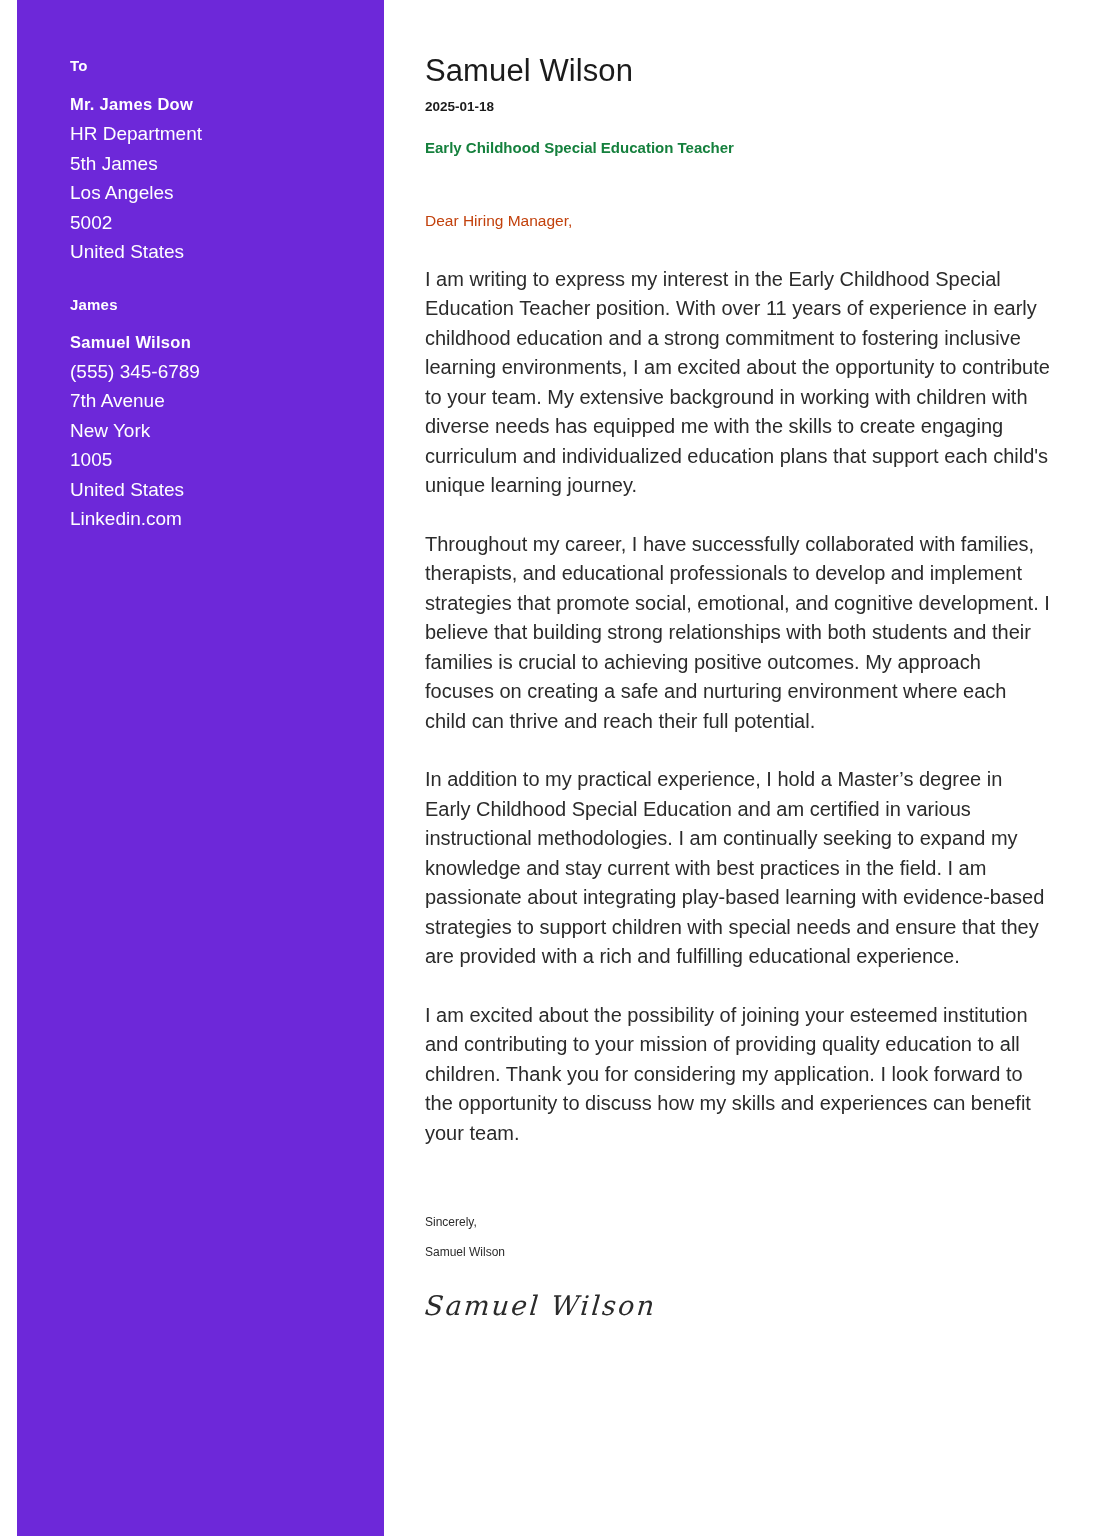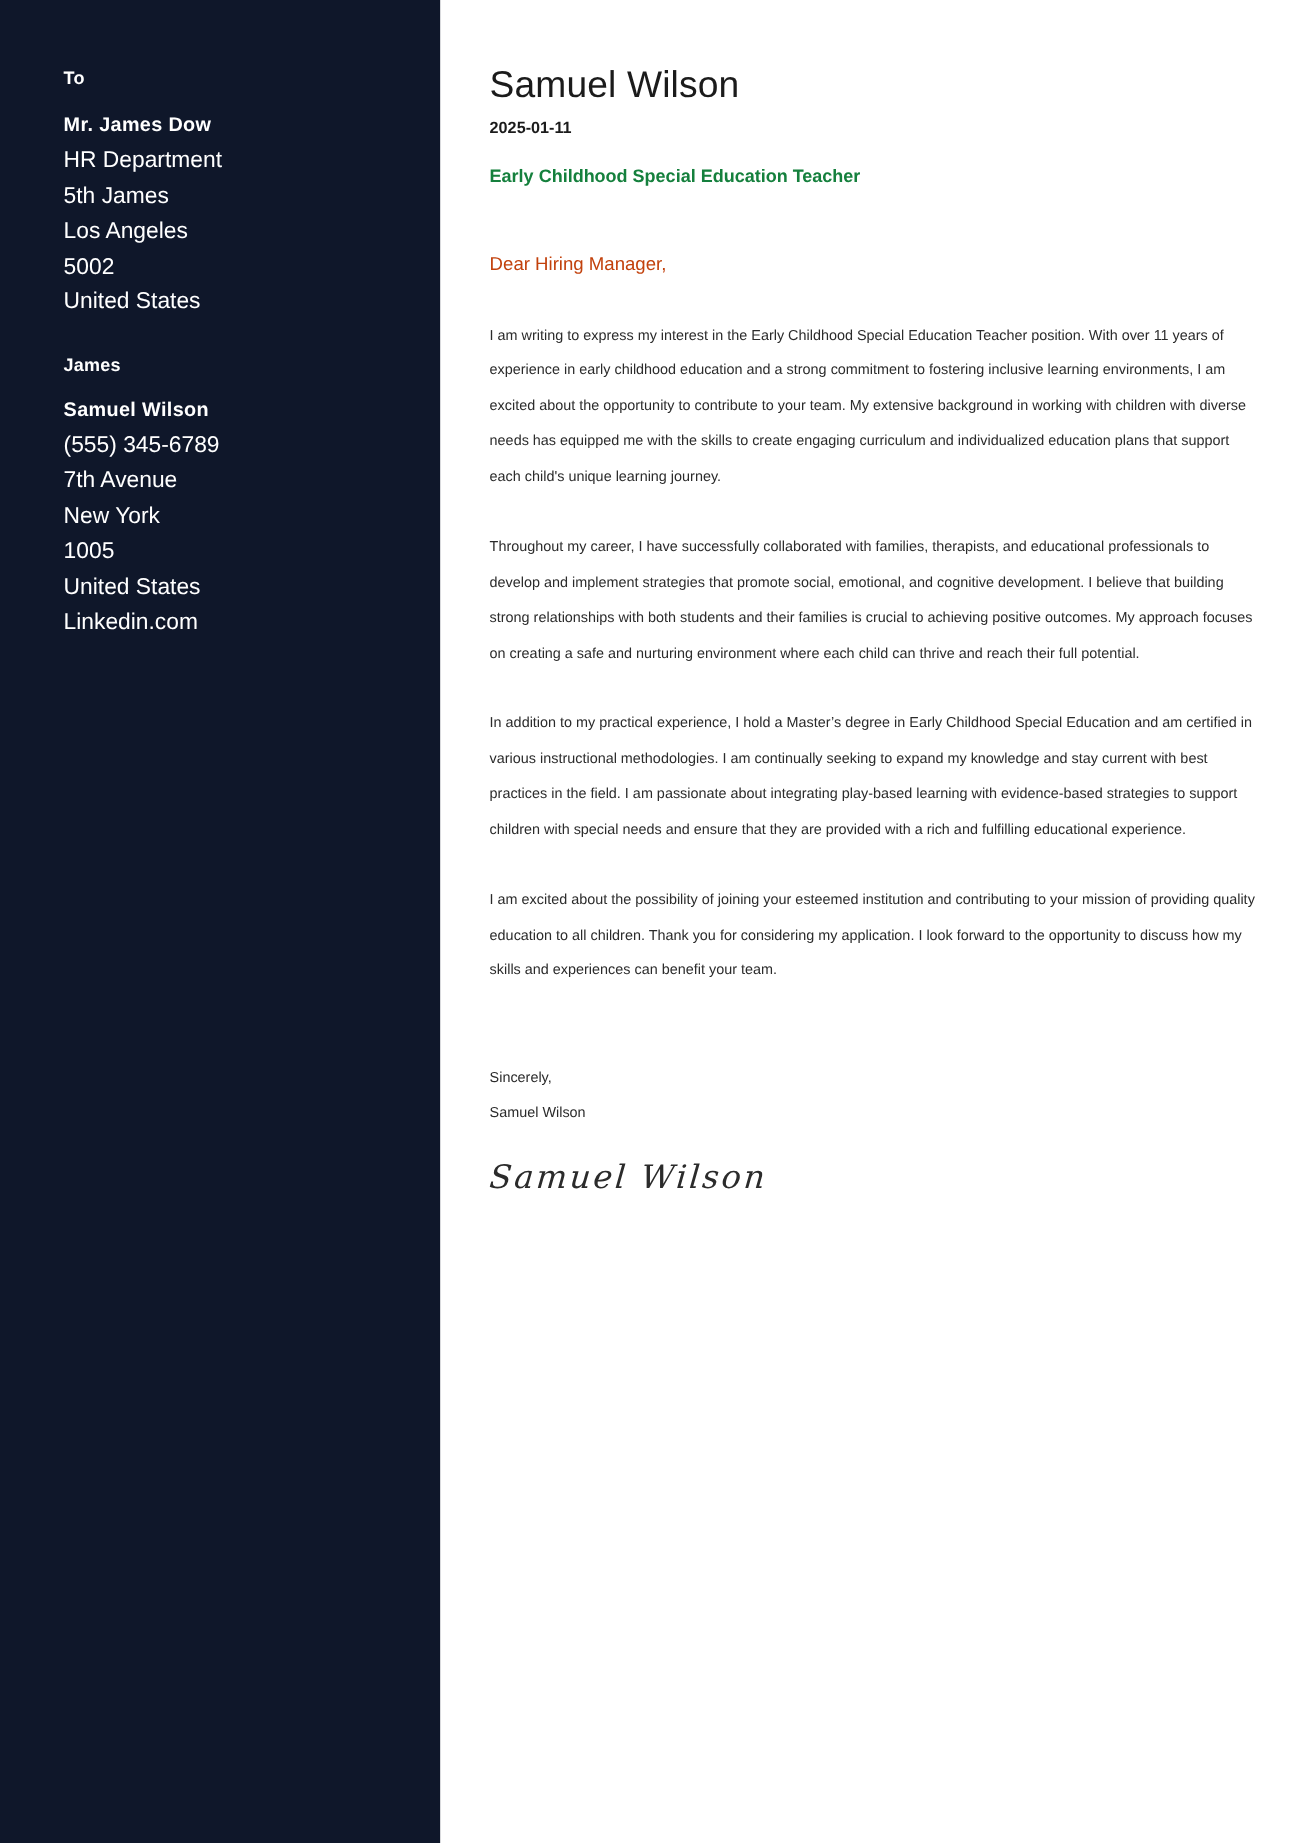--- a/index.html
+++ b/index.html
@@ -20,24 +20,25 @@
     display: flex;
     overflow: hidden;
     background: #ffffff;
   }
 
   
   .sidebar {
     width: 367px;
     min-width: 367px;
     height: 1536px;
-    background: #0f172a;
+    background: #6d28d9;
     box-sizing: border-box;
     padding: 56px 30px 0 53px;
     color: #ffffff;
+    margin-left: 17px;
   }
   .side-label {
     font-size: 15px;
     font-weight: bold;
     letter-spacing: 0.2px;
     line-height: 20px;
     margin: 0 0 17px 0;
     color: #ffffff;
   }
   .side-name {
@@ -89,21 +90,21 @@
     margin: 0 0 48px 0;
   }
   .salutation {
     font-size: 15.5px;
     font-weight: 400;
     line-height: 29.5px;
     color: #c2410c;
     margin: 0 0 29px 0;
   }
   .body-par {
-    font-size: 12px;
+    font-size: 20px;
     font-weight: 400;
     line-height: 29.5px;
     color: #2b2b2b;
     margin: 0 0 29px 0;
     text-align: left;
   }
   .body-par:last-of-type { margin-bottom: 0; }
   .closing {
     margin-top: 60px;
     font-size: 12px;
@@ -151,21 +152,21 @@
       <div class="side-line">1005</div>
       <div class="side-line">United States</div>
       <div class="side-line">Linkedin.com</div>
     </section>
 
   </aside>
 
   <main class="main">
 
     <h1 class="letter-name">Samuel Wilson</h1>
-    <div class="letter-date">2025-01-11</div>
+    <div class="letter-date">2025-01-18</div>
     <div class="letter-title">Early Childhood Special Education Teacher</div>
 
     <p class="salutation">Dear Hiring Manager,</p>
 
     <p class="body-par">I am writing to express my interest in the Early Childhood Special Education Teacher position. With over 11 years of experience in early childhood education and a strong commitment to fostering inclusive learning environments, I am excited about the opportunity to contribute to your team. My extensive background in working with children with diverse needs has equipped me with the skills to create engaging curriculum and individualized education plans that support each child's unique learning journey.</p>
     <p class="body-par">Throughout my career, I have successfully collaborated with families, therapists, and educational professionals to develop and implement strategies that promote social, emotional, and cognitive development. I believe that building strong relationships with both students and their families is crucial to achieving positive outcomes. My approach focuses on creating a safe and nurturing environment where each child can thrive and reach their full potential.</p>
     <p class="body-par">In addition to my practical experience, I hold a Master’s degree in Early Childhood Special Education and am certified in various instructional methodologies. I am continually seeking to expand my knowledge and stay current with best practices in the field. I am passionate about integrating play-based learning with evidence-based strategies to support children with special needs and ensure that they are provided with a rich and fulfilling educational experience.</p>
     <p class="body-par">I am excited about the possibility of joining your esteemed institution and contributing to your mission of providing quality education to all children. Thank you for considering my application. I look forward to the opportunity to discuss how my skills and experiences can benefit your team.</p>
 
     <div class="closing">

